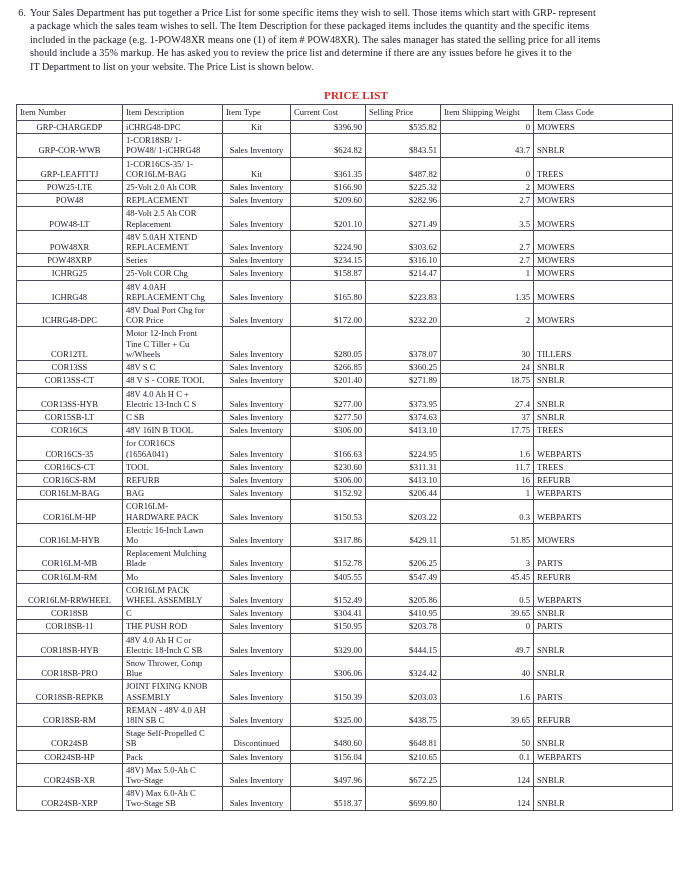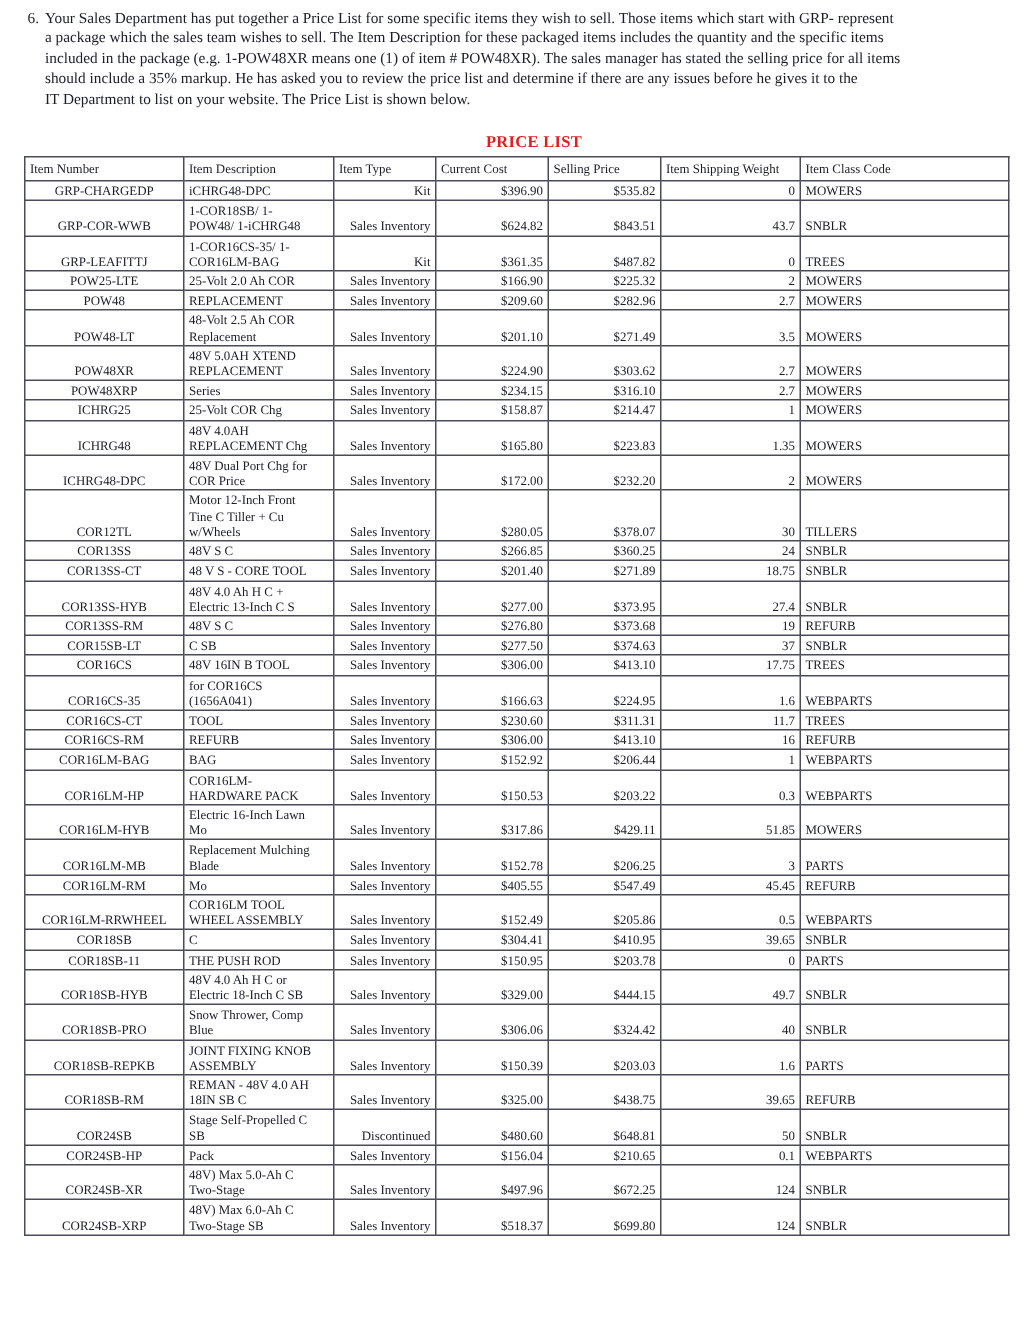--- a/index.html
+++ b/index.html
@@ -82,21 +82,21 @@
   col.c-num    { width: 106px; }
   col.c-desc   { width: 100px; }
   col.c-type   { width: 68px;  }
   col.c-cost   { width: 75px;  }
   col.c-sell   { width: 75px;  }
   col.c-weight { width: 93px;  }
   col.c-class  { width: 139px; }
 
   td.num-cell    { text-align: center;  vertical-align: bottom; }
   td.desc-cell   { text-align: left;  vertical-align: top; }
-  td.type-cell   { text-align: right;  vertical-align: bottom; }
+  td.type-cell   { text-align: center;  vertical-align: bottom; }
   td.money-cell  { text-align: right; vertical-align: bottom; }
   td.weight-cell { text-align: right; vertical-align: bottom; }
   td.class-cell  { text-align: left;  vertical-align: bottom; }
 
   .desc-line { display: block; white-space: nowrap; }
 </style>
 </head>
 <body>
 
 <div id="question-block">
@@ -305,31 +305,20 @@
             <span class="desc-line">48V 4.0 Ah H C +</span>
             <span class="desc-line">Electric 13-Inch C S</span>
           </td>
           <td class="type-cell">Sales Inventory</td>
           <td class="money-cell">$277.00</td>
           <td class="money-cell">$373.95</td>
           <td class="weight-cell">27.4</td>
           <td class="class-cell">SNBLR</td>
         </tr>
         <tr>
-          <td class="num-cell">COR13SS-RM</td>
-          <td class="desc-cell">
-            <span class="desc-line">48V S C</span>
-          </td>
-          <td class="type-cell">Sales Inventory</td>
-          <td class="money-cell">$276.80</td>
-          <td class="money-cell">$373.68</td>
-          <td class="weight-cell">19</td>
-          <td class="class-cell">REFURB</td>
-        </tr>
-        <tr>
           <td class="num-cell">COR15SB-LT</td>
           <td class="desc-cell">
             <span class="desc-line">C SB</span>
           </td>
           <td class="type-cell">Sales Inventory</td>
           <td class="money-cell">$277.50</td>
           <td class="money-cell">$374.63</td>
           <td class="weight-cell">37</td>
           <td class="class-cell">SNBLR</td>
         </tr>
@@ -432,21 +421,21 @@
           </td>
           <td class="type-cell">Sales Inventory</td>
           <td class="money-cell">$405.55</td>
           <td class="money-cell">$547.49</td>
           <td class="weight-cell">45.45</td>
           <td class="class-cell">REFURB</td>
         </tr>
         <tr>
           <td class="num-cell">COR16LM-RRWHEEL</td>
           <td class="desc-cell">
-            <span class="desc-line">COR16LM TOOL</span>
+            <span class="desc-line">COR16LM PACK</span>
             <span class="desc-line">WHEEL ASSEMBLY</span>
           </td>
           <td class="type-cell">Sales Inventory</td>
           <td class="money-cell">$152.49</td>
           <td class="money-cell">$205.86</td>
           <td class="weight-cell">0.5</td>
           <td class="class-cell">WEBPARTS</td>
         </tr>
         <tr>
           <td class="num-cell">COR18SB</td>

